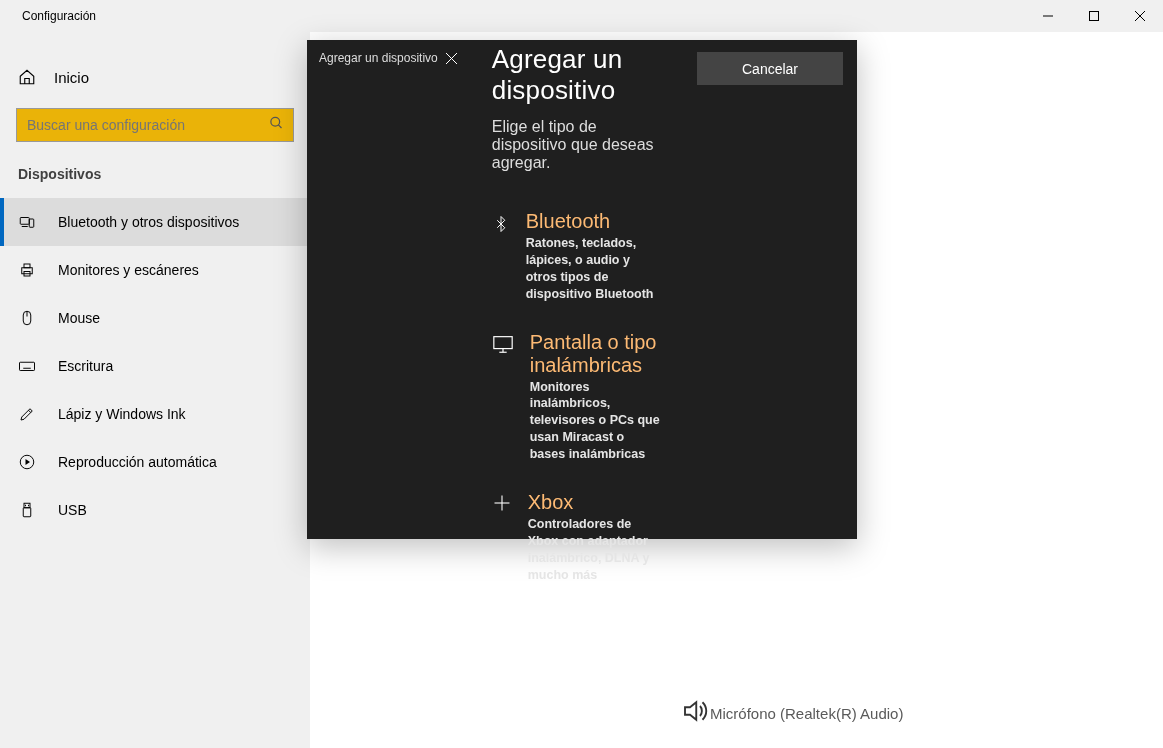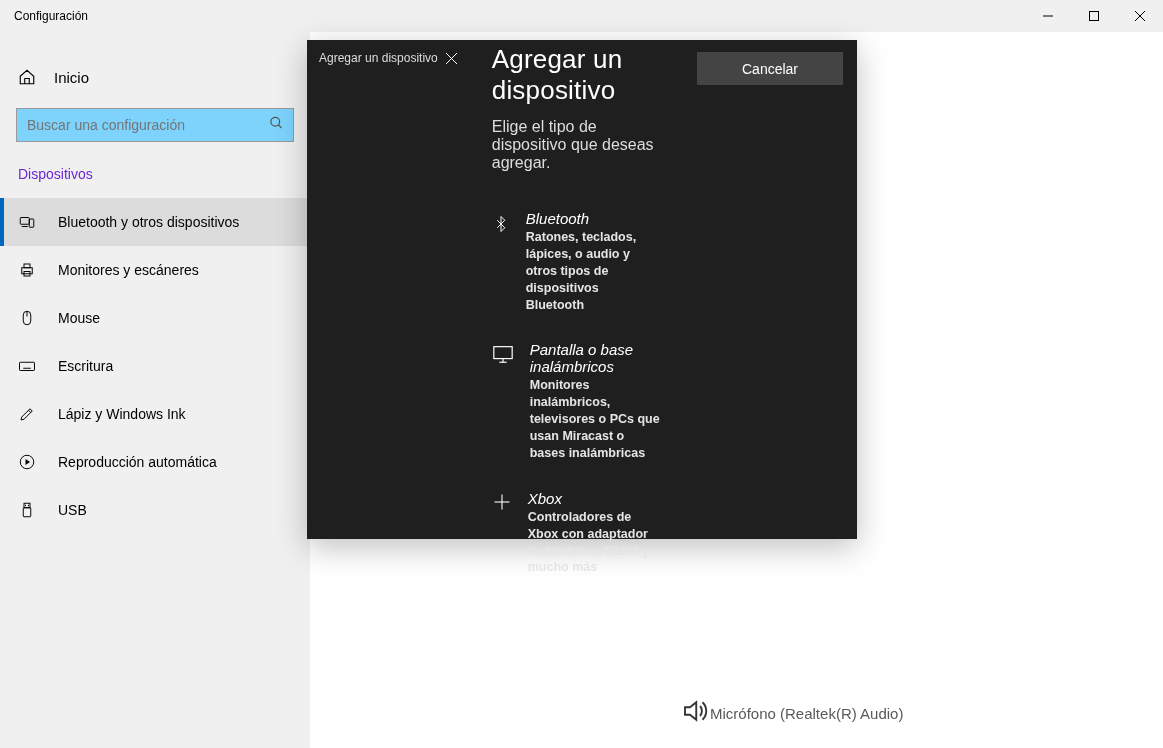--- a/index.html
+++ b/index.html
@@ -1,37 +1,37 @@
 <!DOCTYPE html>
 <html><head>
 <meta charset="utf-8">
 <style>
   * { box-sizing: border-box; margin: 0; padding: 0; font-family: "Segoe UI", Arial, sans-serif; }
   body { width: 1163px; height: 748px; background: #fff; overflow: hidden; position: relative; }
 
   
   .titlebar { height: 32px; display: flex; align-items: center; padding-left: 14px; position: relative; background: #f0f0f0; }
-  .titlebar-title { font-size: 12px; color: #000; }
+  .titlebar-title { font-size: 12px; color: #000; margin-left: 8px; }
   .window-controls { position: absolute; right: 0; top: 0; display: flex; }
   .win-btn { width: 46px; height: 32px; display: flex; align-items: center; justify-content: center; color: #000; }
   .win-btn svg { stroke: #000; }
 
   
   .app { display: flex; height: calc(100% - 32px); justify-content: center; }
   .sidebar { width: 310px; background: #f0f0f0; padding-top: 28px; }
   .content { flex: 1; background: #fff; position: relative; }
 
   
   .home-row { display: flex; align-items: center; gap: 18px; padding: 8px 18px 8px 18px; font-size: 15px; color: #000; }
   .home-row svg { width: 18px; height: 18px; }
   .search-wrap { margin: 14px 16px 18px 16px; }
-  .search { width: 100%; height: 34px; border: 1px solid #999; background: #7dd3fc; padding: 0 34px 0 10px; font-size: 14px; color: #555; position: relative; }
+  .search { width: 100%; height: 34px; border: 1px solid #999; background: #eab308; padding: 0 34px 0 10px; font-size: 14px; color: #555; position: relative; }
   .search-wrap { position: relative; }
   .search-icon { position: absolute; right: 10px; top: 50%; transform: translateY(-50%); }
-  .section-label { font-size: 14px; font-weight: 400; color: #6d28d9; padding: 6px 18px 16px 18px; }
+  .section-label { font-size: 14px; font-weight: 700; color: #404040; padding: 6px 18px 16px 18px; }
   .nav-item { display: flex; align-items: center; gap: 22px; height: 48px; padding-left: 18px; font-size: 14px; color: #000; }
   .nav-item.selected { background: #dcdcdc; position: relative; }
   .nav-item.selected::before { content: ""; position: absolute; left: 0; top: 0; bottom: 0; width: 4px; background: #0067c0; }
   .nav-icon { width: 18px; height: 18px; display: flex; align-items: center; justify-content: center; }
   .nav-icon svg { width: 18px; height: 18px; stroke: #000; fill: none; stroke-width: 1.3; }
 
   
   .peek-device { position: absolute; left: 370px; top: 664px; display: flex; align-items: center; color: #333; }
   .peek-device .lbl { font-size: 15px; color: #5a5a5a; }
   .speaker-icon svg { width: 30px; height: 30px; stroke: #333; fill: none; stroke-width: 1.5; }
@@ -40,21 +40,21 @@
   .modal { position: absolute; left: 307px; top: 40px; width: 550px; height: 499px; background: #1f1f1f; color: #fff; display: flex; flex-direction: row; box-shadow: 0 8px 30px rgba(0,0,0,.25); }
   .modal-titlebar { height: 36px; display: flex; align-items: center; justify-content: space-between; padding: 0 12px; font-size: 12px; color: #ddd; }
   .modal-close { width: 28px; height: 28px; display: flex; align-items: center; justify-content: center; cursor: pointer; }
   .modal-close svg { stroke: #fff; }
   .modal-body { padding: 4px 14px 0 14px; flex: 1; }
   .modal-h1 { font-size: 26px; font-weight: 400; color: #fff; margin-bottom: 12px; letter-spacing: .2px; }
   .modal-sub { font-size: 16px; color: #ddd; margin-bottom: 28px; }
   .opt { display: flex; align-items: flex-start; gap: 16px; padding: 10px 0 18px 0; cursor: pointer; }
   .opt-icon { width: 26px; display: flex; justify-content: center; padding-top: 2px; }
   .opt-icon svg { stroke: #fff; fill: none; stroke-width: 1.3; }
-  .opt-title { font-size: 15px; color: #ffffff; margin-bottom: 2px; font-style: italic; }
+  .opt-title { font-size: 20px; color: #fdba74; margin-bottom: 2px; }
   .opt-desc { font-size: 12.5px; font-weight: 600; color: #e5e5e5; line-height: 1.35; }
   .modal-footer { padding: 12px 14px 16px; display: flex; justify-content: flex-end; }
   .cancel-btn { width: 146px; height: 33px; background: #444; color: #fff; border: none; font-size: 14px; cursor: pointer; margin-left: 9px; }
 </style>
 </head>
 <body>
 
 <div class="titlebar">
   <span class="titlebar-title">Configuración</span>
   <div class="window-controls">
@@ -212,34 +212,34 @@
     <div class="modal-sub">Elige el tipo de dispositivo que deseas agregar.</div>
 
     <div class="opt">
       <div class="opt-icon">
         <svg width="18" height="24" viewBox="0 0 24 24">
             <path d="M7 7 L17 17 L12 22 L12 2 L17 7 L7 17"></path>
           </svg>
       </div>
       <div>
         <div class="opt-title">Bluetooth</div>
-        <div class="opt-desc">Ratones, teclados, lápices, o audio y otros tipos de dispositivos Bluetooth</div>
+        <div class="opt-desc">Ratones, teclados, lápices, o audio y otros tipos de dispositivo Bluetooth</div>
       </div>
     </div>
 
     <div class="opt">
       <div class="opt-icon">
         <svg width="22" height="22" viewBox="0 0 24 24">
             <rect x="2" y="4" width="20" height="13"></rect>
             <line x1="8" y1="21" x2="16" y2="21"></line>
             <line x1="12" y1="17" x2="12" y2="21"></line>
           </svg>
       </div>
       <div>
-        <div class="opt-title">Pantalla o base inalámbricos</div>
+        <div class="opt-title">Pantalla o tipo inalámbricas</div>
         <div class="opt-desc">Monitores inalámbricos, televisores o PCs que usan Miracast o bases inalámbricas</div>
       </div>
     </div>
 
     <div class="opt">
       <div class="opt-icon">
         <svg width="20" height="20" viewBox="0 0 24 24">
             <line x1="12" y1="3" x2="12" y2="21"></line>
             <line x1="3" y1="12" x2="21" y2="12"></line>
           </svg>

